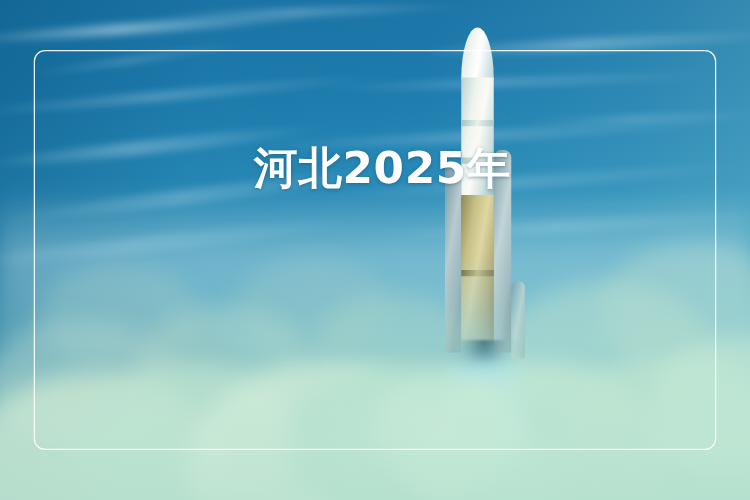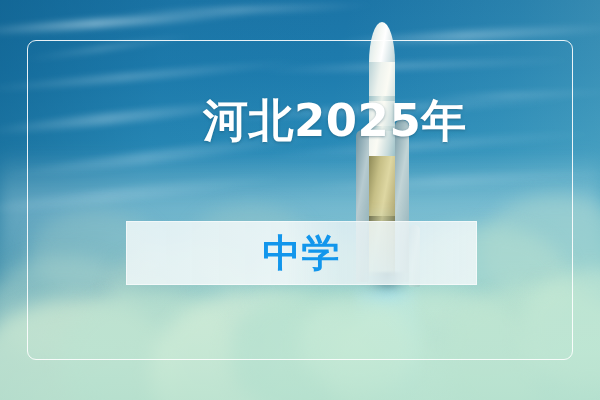--- a/index.html
+++ b/index.html
@@ -154,24 +154,24 @@
   
   .frame{
     position:absolute;left:27px;top:40px;right:27px;bottom:40px;
     border:1px solid rgba(255,255,255,.9);
     border-radius:9px;
     pointer-events:none;
   }
 
   
   .headline{
-    position:absolute;left:203px;top:97px;
+    position:absolute;left:203px;top:112px;
     color:#ffffff;
     font-weight:bold;
-    font-size:45px;
+    font-size:35px;
     line-height:47px;
     letter-spacing:.5px;
     text-shadow:0 1px 3px rgba(20,70,95,.45);
     white-space:nowrap;
   }
   .headline .ln{display:block;}
 
   
   .labelbar{
     position:absolute;left:126px;top:221px;width:351px;height:64px;
@@ -254,17 +254,14 @@
       <b class="s15"></b>
     <div class="smoke-veil"></div>
   </div>
 
   <div class="frame"></div>
 
   <div class="headline">
     <span class="ln">河北2025年</span>
   </div>
 
-  <div class="labelbar">
-    <span class="txt">中学</span>
-  </div>
 
 </div>
 
 </body></html>

